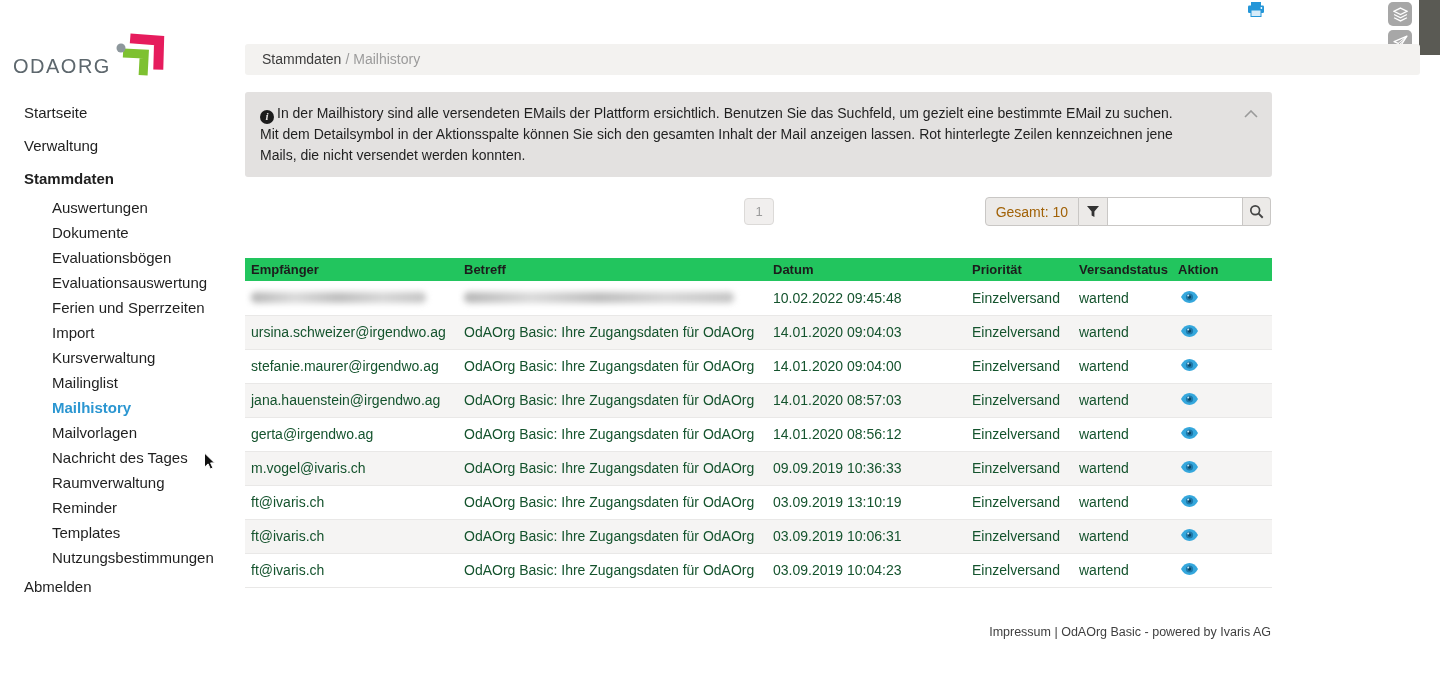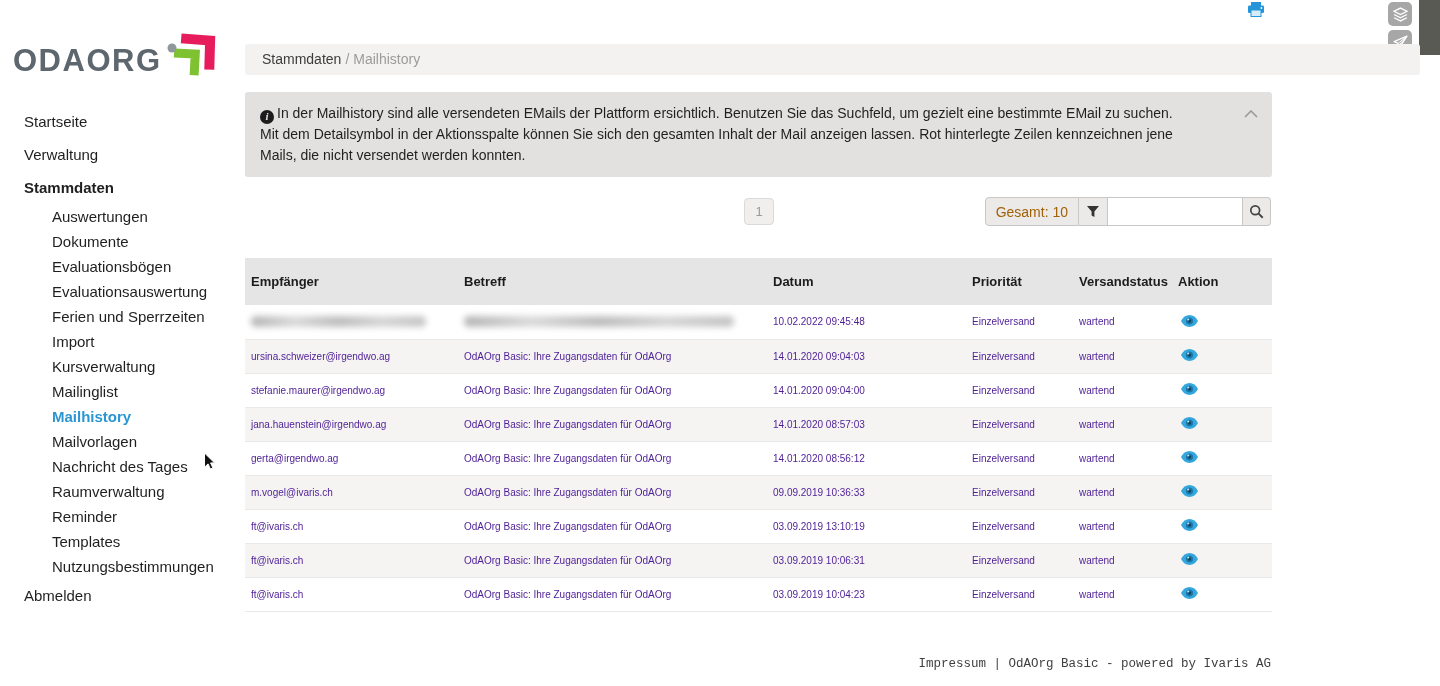--- a/index.html
+++ b/index.html
@@ -1,23 +1,23 @@
 <!DOCTYPE html>
 <html><head>
 <meta charset="utf-8">
 <style>
   * { margin:0; padding:0; box-sizing:border-box; }
   html,body { width:1440px; height:686px; background:#fff; font-family:"Liberation Sans", sans-serif; }
   .app { position:relative; width:1440px; height:686px; background:#fff; overflow:hidden; }
 
   
   .logo { position:absolute; left:13px; top:20px; display:flex; align-items:flex-end; cursor:pointer; }
-  .logo-text { font-size:31px; color:#5d676d; letter-spacing:1.5px; line-height:1; font-weight:700; }
+  .logo-text { font-size:20px; color:#5d676d; letter-spacing:1.5px; line-height:1; font-weight:400; }
   .logo-mark { margin-left:1px; transform:translateY(6px); }
-  .nav { position:absolute; left:0; top:105px; width:245px; }
+  .nav { position:absolute; left:0; top:96px; width:245px; }
   .nav-item { display:block; color:#1f1f1f; text-decoration:none; font-size:15px; cursor:pointer; white-space:nowrap; }
   .nav-item.lvl0 { height:33px; line-height:33px; padding-left:24px; }
   .nav-item.lvl1 { height:25px; line-height:25px; padding-left:40px;margin-left:12px; }
   .nav-item.bold { font-weight:bold; }
   .nav-item.active { color:#2b96d1; font-weight:bold; }
 
   
   .printer-btn { position:absolute; left:1246px; top:0; background:none; border:none; cursor:pointer; padding:2px; }
   .rail-btn { position:absolute; left:1388px; width:24px; height:24px; background:#a7a7a7; border:none; border-radius:5px; display:flex; align-items:center; justify-content:center; cursor:pointer; }
   .rail-btn.b1 { top:2px; } .rail-btn.b2 { top:30px; }
@@ -37,28 +37,28 @@
   .page-btn { position:absolute; left:744px; top:198px; width:30px; height:27px; background:#f1efee; border:1px solid #dcdad8; border-radius:4px; color:#9b9b9b; font-size:13px; cursor:pointer; }
   .searchgroup { position:absolute; top:197px; right:169px; height:29px; display:flex; }
   .sg-addon { background:#eceae8; border:1px solid #c9c7c5; display:flex; align-items:center; padding:0 10px; font-size:14px; color:#a16207; }
   .sg-addon.first { border-radius:4px 0 0 4px; }
   .sg-addon.funnel { border-left:none; padding:0 8px; cursor:pointer; }
   .sg-input { border:1px solid #c9c7c5; border-left:none; width:135px; padding:0 6px; font-size:14px; outline:none; background:#fff; }
   .sg-addon.search { border-left:none; border-radius:0 4px 4px 0; padding:0 6px; cursor:pointer; }
 
   
   table.mail { position:absolute; left:245px; top:258px; width:1027px; border-collapse:collapse; table-layout:fixed; }
-  table.mail th { background:#e5e5e5; font-size:13px; text-align:left; padding:16px 6px; height:23px; color:#1c1c1c; font-weight:bold; }
-  table.mail td { font-size:10px; padding:0 6px; height:34px; border-bottom:1px solid #e9e8e7; color:#4c1d95; overflow:hidden; white-space:nowrap; }
+  table.mail th { background:#22c55e; font-size:13px; text-align:left; padding:4px 6px; height:23px; color:#1c1c1c; font-weight:bold; }
+  table.mail td { font-size:14px; padding:0 6px; height:34px; border-bottom:1px solid #e9e8e7; color:#14532d; overflow:hidden; white-space:nowrap; }
   table.mail tbody tr:nth-child(even) { background:#f5f4f3; }
   .blur-blob { height:11px; border-radius:5px; background:linear-gradient(90deg,#b5b5b5,#dadada 25%,#bdbdbd 50%,#d6d6d6 75%,#c4c4c4); filter:blur(3px); }
   .eye-btn { background:transparent; border:none; padding:0; cursor:pointer; display:inline-flex; align-items:center; margin-left:3px; }
 
   
-  .footer { position:absolute; top:657px; right:169px; font-size:12.5px; color:#3f3f3f;font-family:Liberation Mono, monospace; }
+  .footer { position:absolute; top:625px; right:169px; font-size:12.5px; color:#3f3f3f; }
   .footer a { color:#3f3f3f; text-decoration:none; cursor:pointer; }
 
   
   .cursor { position:absolute; left:203px; top:452px; pointer-events:none; }
 </style>
 </head>
 <body>
 
 <div class="app">
 

